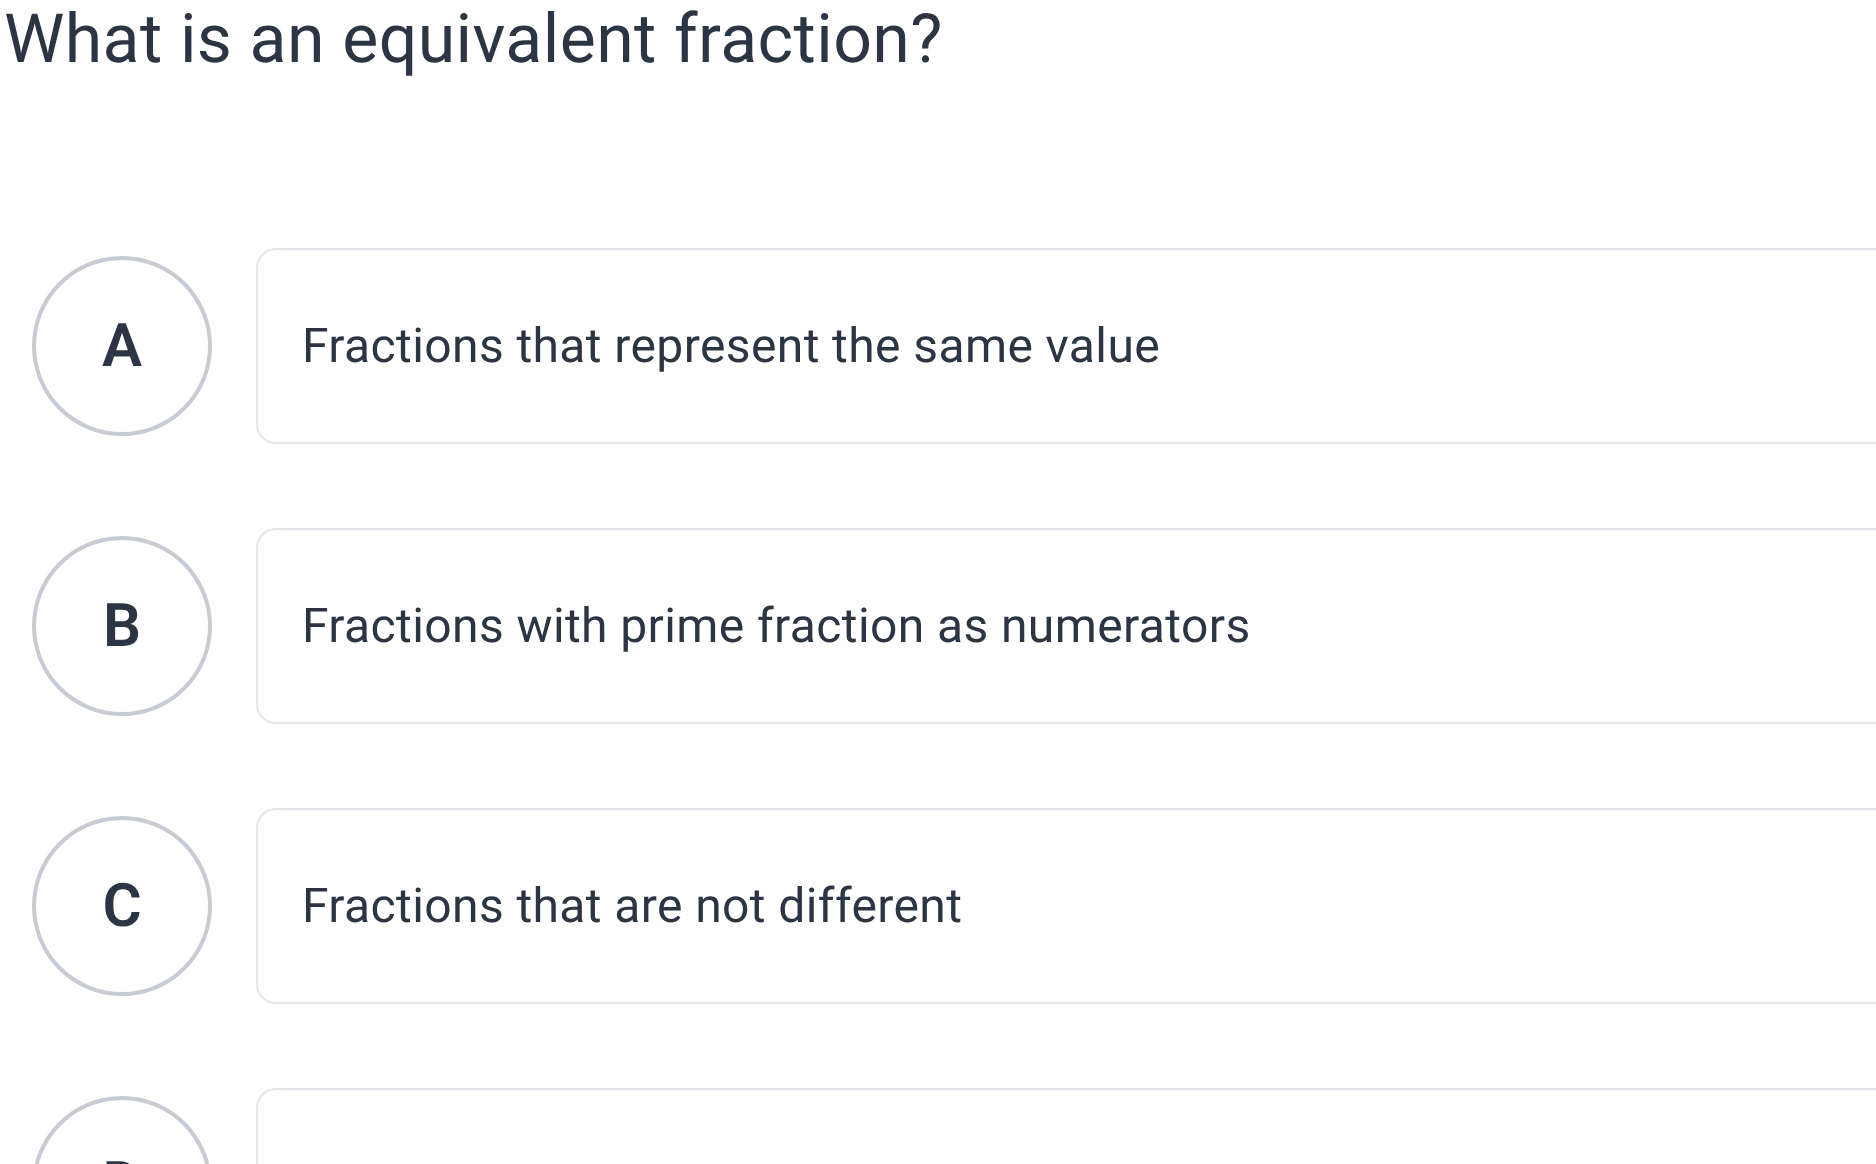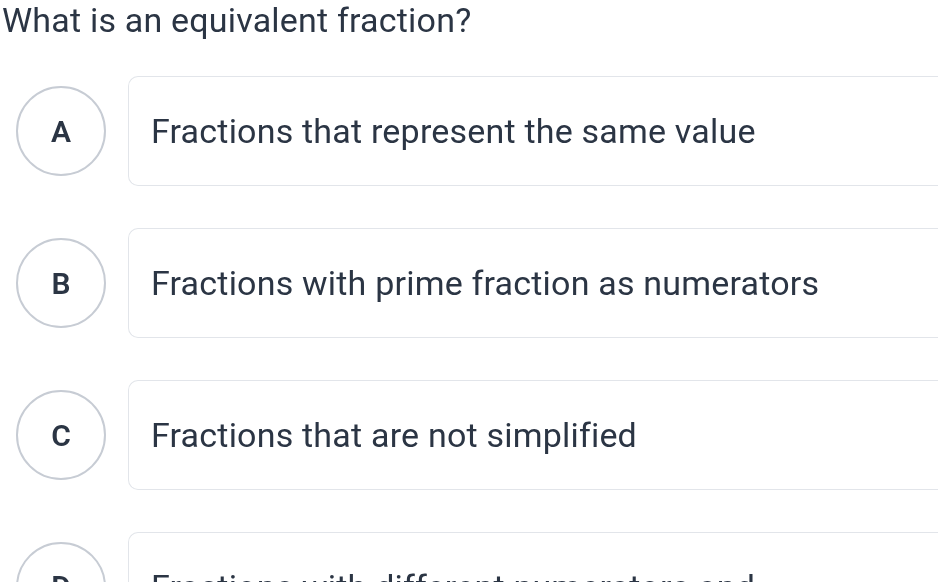--- a/index.html
+++ b/index.html
@@ -13,21 +13,21 @@
       width: 938px;
       height: 582px;
       overflow: hidden;
       padding: 0;
     }
     .question-text {
       font-size: 34px;
       color: #2b3544;
       font-weight: 400;
       padding: 0 0 0 2px;
-      margin-bottom: 36px;
+      margin-bottom: 84px;
       letter-spacing: 0.2px;
     }
     .options-container {
       display: flex;
       flex-direction: column;
       gap: 42px;
       padding-left: 16px;
     }
     .option-row {
       display: flex;
@@ -49,21 +49,21 @@
       background: #ffffff;
       cursor: pointer;
       flex-shrink: 0;
     }
     .option-text-box {
       flex: 1;
       border: 1px solid #e2e5ea;
       border-right: none;
       border-radius: 10px 0 0 10px;
       padding: 34px 22px;
-      font-size: 34px;
+      font-size: 24px;
       color: #2b3544;
       background: #ffffff;
       cursor: pointer;
       min-height: 90px;
       display: flex;
       align-items: center;
       letter-spacing: 0.2px;
     }
     .option-row.last .option-text-box {
       border-bottom: none;
@@ -81,21 +81,21 @@
     <div class="option-text-box">Fractions that represent the same value</div>
   </div>
 
   <div class="option-row">
     <div class="option-letter">B</div>
     <div class="option-text-box">Fractions with prime fraction as numerators</div>
   </div>
 
   <div class="option-row">
     <div class="option-letter">C</div>
-    <div class="option-text-box">Fractions that are not simplified</div>
+    <div class="option-text-box">Fractions that are not different</div>
   </div>
 
   <div class="option-row last">
     <div class="option-letter">D</div>
     <div class="option-text-box">Fractions with different numerators and</div>
   </div>
 
 </div>
 
 </body></html>

